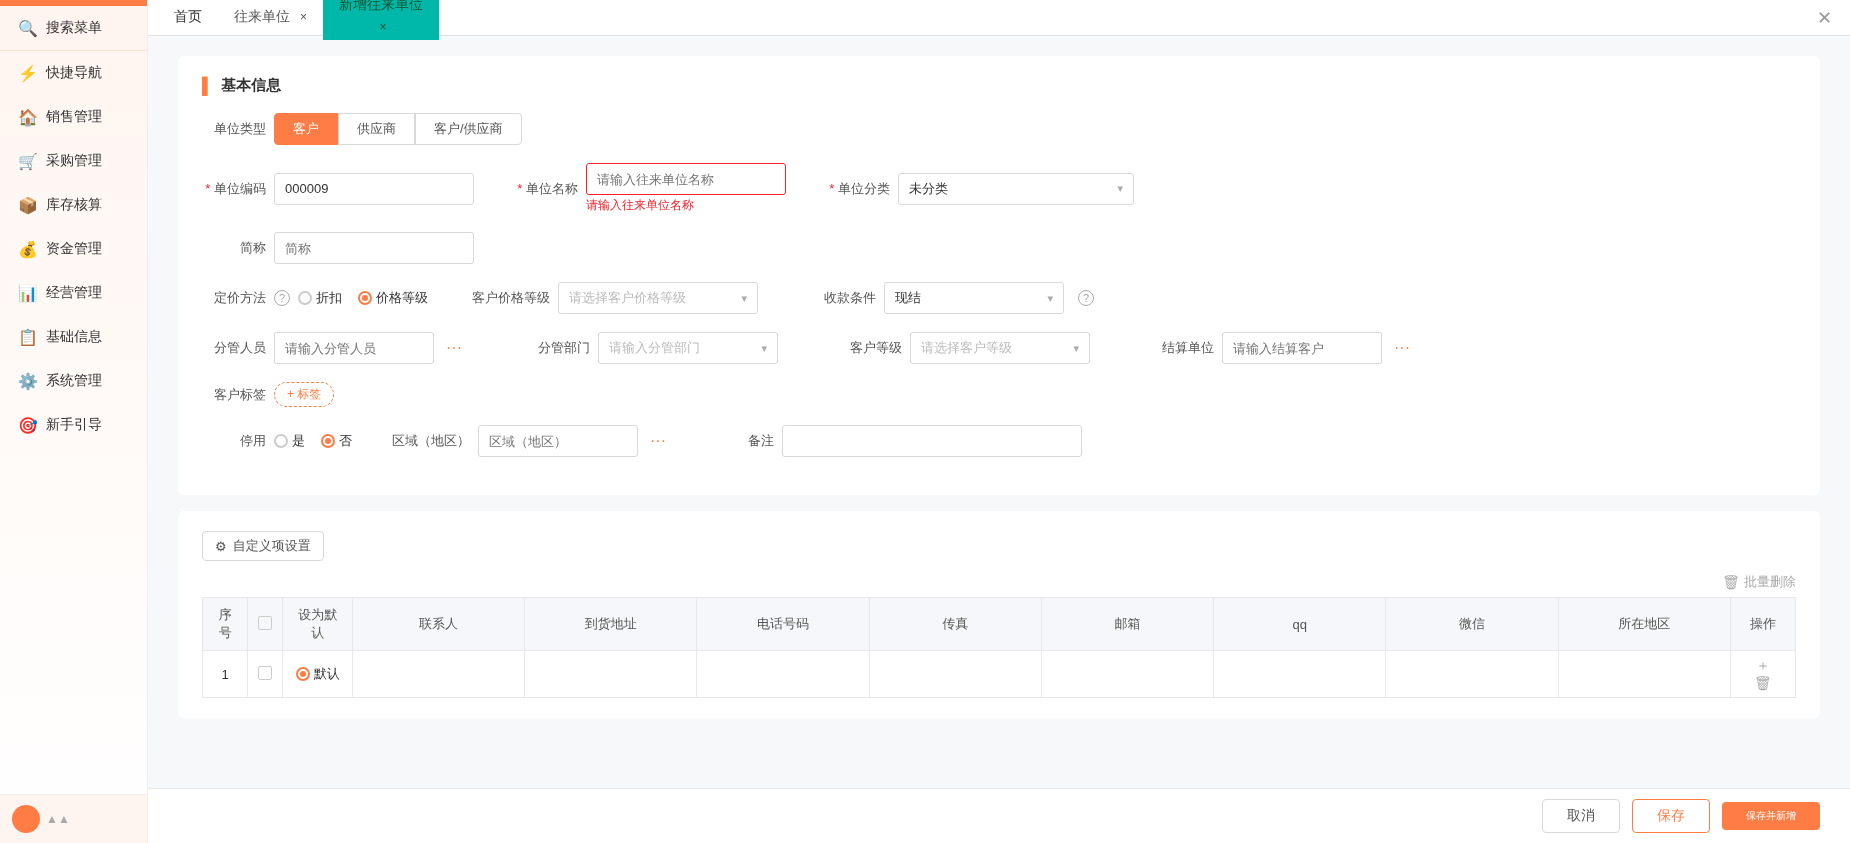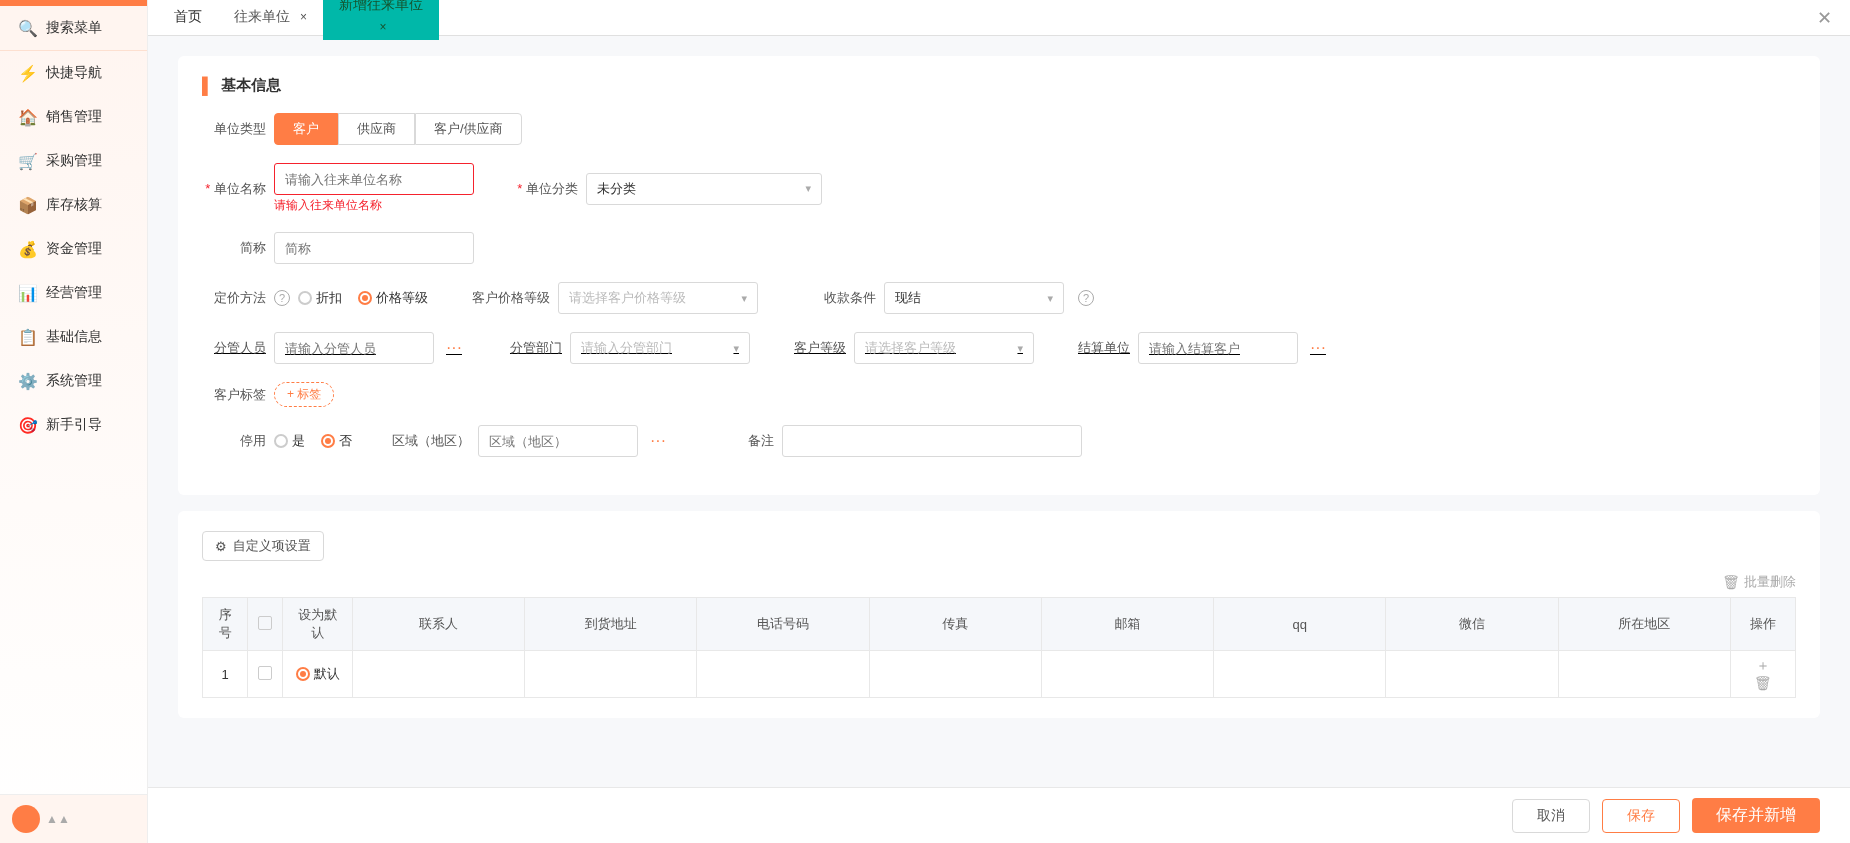--- a/index.html
+++ b/index.html
@@ -347,21 +347,21 @@
       border-radius: 4px;
       font-size: 14px;
       background: #fff;
       color: #ff7d45;
       cursor: pointer;
     }
     .btn-save-new {
       padding: 7px 24px;
       border: none;
       border-radius: 4px;
-      font-size: 16px;
+      font-size: 10px;
       background: #ff7d45;
       color: #fff;
       cursor: pointer;
     }
 
     .batch-delete {
       display: flex;
       align-items: center;
       justify-content: flex-end;
       font-size: 13px;
@@ -477,20 +477,24 @@
           <div class="type-btn-group">
             <button class="type-btn active">客户</button>
             <button class="type-btn">供应商</button>
             <button class="type-btn">客户/供应商</button>
           </div>
         </div>
       </div>
 
       <div class="form-row">
         <div class="form-group" style="margin-right:40px;">
+          <span class="form-label required">单位编码</span>
+          <input class="form-input wide" type="text" value="000009" style="">
+        </div>
+        <div class="form-group" style="margin-right:40px;">
           <span class="form-label required">单位名称</span>
           <div class="field-wrap">
             <input class="form-input wide error" type="text" placeholder="请输入往来单位名称" style="">
             <span class="error-tip">请输入往来单位名称</span>
           </div>
         </div>
         <div class="form-group">
           <span class="form-label required">单位分类</span>
           <div class="form-select" style="width:236px;">
             <span>未分类</span>
@@ -531,21 +535,21 @@
         <div class="form-group">
           <span class="form-label">收款条件</span>
           <div class="form-select" style="width:180px;align-items:center;">
             <span>现结</span>
             <span class="chevron">▾</span>
           </div>
           <span class="help-icon" style="margin-left:6px;">?</span>
         </div>
       </div>
 
-      <div class="form-row" style="gap:12px; align-items:center;text-decoration:underline;">
+      <div class="form-row" style="gap:40px; align-items:center;">
         <div class="form-group" style="margin-right:20px;">
           <span class="form-label">分管人员</span>
           <input class="form-input medium" type="text" placeholder="请输入分管人员" style="">
           <span class="ellipsis-btn">···</span>
         </div>
         <div class="form-group" style="margin-right:20px;">
           <span class="form-label">分管部门</span>
           <div class="form-select" style="width:180px;">
             <span class="placeholder">请输入分管部门</span>
             <span class="chevron">▾</span>

